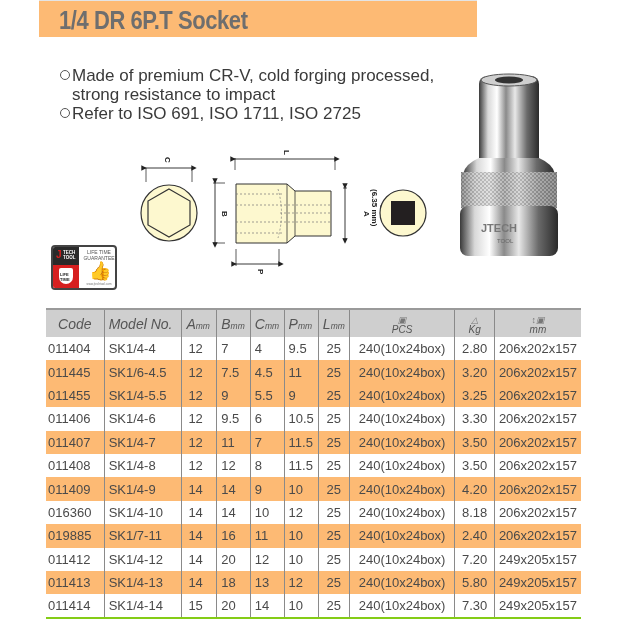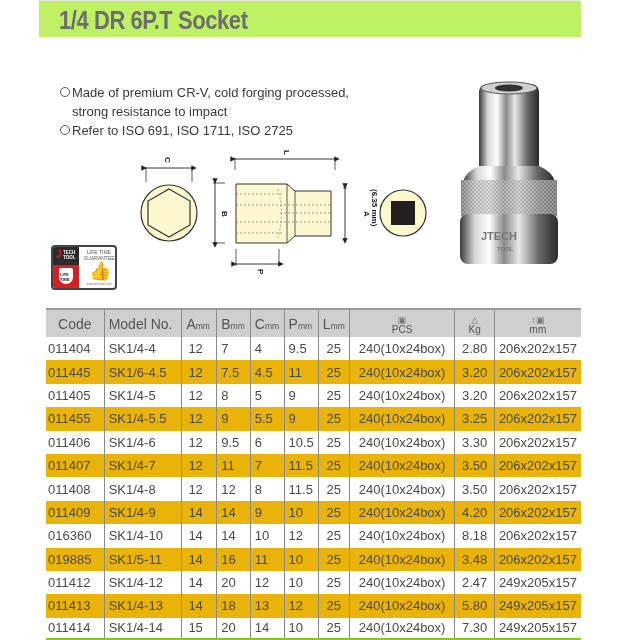--- a/index.html
+++ b/index.html
@@ -1,30 +1,30 @@
 <!DOCTYPE html>
 <html><head>
 <meta charset="utf-8">
 <style>
   * { box-sizing: border-box; margin: 0; padding: 0; }
   html, body { width: 640px; height: 640px; background: #ffffff; overflow: hidden; }
   body { position: relative; font-family: "Liberation Sans", sans-serif; color: #444; }
 
   .title-bar {
-    position: absolute; left: 39px; top: 0; width: 542px; height: 37px;
-    background: #bef264; border-top: 1px solid #e4e4e4;
+    position: absolute; left: 39px; top: 0; width: 438px; height: 37px;
+    background: #fdba74; border-top: 1px solid #e4e4e4;
   }
   .title-bar h1 {
     position: absolute; left: 20px; top: 5px;
     font-family: "Liberation Sans", sans-serif; font-weight: bold;
     font-size: 25px; letter-spacing: -0.5px; color: #6e6e6e;
     transform: scaleX(0.88); transform-origin: left center;
   }
 
-  .features { position: absolute; left: 60px; top: 66px; font-size: 13px; line-height: 19px; color: #3a3a3a; margin-top: 17px; }
+  .features { position: absolute; left: 60px; top: 66px; font-size: 17px; line-height: 19px; color: #3a3a3a; }
   .feature { position: relative; padding-left: 12px; }
   .feature .bullet {
     position: absolute; left: 0; top: 4px; width: 10px; height: 10px;
     border: 1px solid #555; border-radius: 50%;
   }
   .feature .line { display: block; }
 
   .diagram { position: absolute; left: 0; top: 0; width: 640px; height: 310px; pointer-events: none; }
   .diagram svg { position: absolute; left: 0; top: 0; }
 
@@ -37,41 +37,41 @@
   .badge .left .top .jlogo { position: absolute; left: 3px; top: 2px; font-size: 10px; font-weight: bold; color: #d61f1f; }
   .badge .left .top .tech { position: absolute; left: 10px; top: 3px; font-size: 4.5px; font-weight: bold; color: #fff; line-height: 5px; }
   .badge .left .bottom { position: absolute; left: 0; top: 18px; width: 26px; height: 23px; background: #d61f1f; }
   .badge .left .bottom .seal { position: absolute; left: 6px; top: 3px; width: 14px; height: 16px; background: #fff; border-radius: 2px 2px 7px 7px; }
   .badge .left .bottom .seal span { position: absolute; left: 1px; top: 4px; font-size: 4px; font-weight: bold; color: #222; }
   .badge .right { position: absolute; left: 26px; top: 0; width: 38px; height: 100%; }
   .badge .right .gt { position: absolute; left: 2px; top: 2px; width: 36px; font-size: 5px; line-height: 6px; text-align: center; color: #555; }
   .badge .right .thumb { position: absolute; left: 10px; top: 15px; font-size: 18px; line-height: 18px; color: #e8b57a; }
   .badge .right .url { position: absolute; left: 2px; top: 35px; width: 36px; font-size: 3px; text-align: center; color: #777; }
 
-  .product-photo { position: absolute; left: 455px; top: 80px; width: 110px; height: 190px; }
+  .product-photo { position: absolute; left: 455px; top: 72px; width: 110px; height: 190px; }
 
   table.spec {
     position: absolute; left: 46px; top: 308px; width: 535px;
     border-collapse: collapse; font-size: 13px; color: #4a4a4a;
   }
   table.spec th {
     background: #cfcfcf; font-weight: normal; color: #555; height: 28px;
     border-left: 1px solid #8a8a8a; border-top: 2px solid #9a9a9a;
-    text-align: left; padding: 0 4px; font-size: 14px; white-space: nowrap;
+    text-align: left; padding: 0 4px; font-size: 14px; white-space: nowrap; font-style: italic;
   }
   table.spec th:first-child { border-left: none; text-align: center; }
   table.spec th .sub { font-size: 8.5px; }
   table.spec th.icon-col { text-align: center; font-size: 10px; line-height: 10px; padding-top: 2px; }
   table.spec th.icon-col .ico { display: block; font-size: 9px; color: #777; height: 10px; }
   table.spec td {
     height: 23.4px; padding: 0 4px; border-left: 1px solid #8a8a8a; white-space: nowrap;
   }
   table.spec td:first-child { border-left: none; padding-left: 2px; }
-  table.spec tr.alt td { background: #eab308; }
-  table.spec tr:last-child td { border-bottom: 6px solid #84cc16; }
+  table.spec tr.alt td { background: #fdba74; }
+  table.spec tr:last-child td { border-bottom: 2px solid #84cc16; }
   table.spec td.c-a { padding-left: 6px; }
   table.spec td.c-l { text-align: center; }
   table.spec td.c-pcs, table.spec td.c-kg, table.spec td.c-mm { text-align: center; }
 </style>
 </head>
 <body>
 
 <div class="title-bar">
   <h1>1/4 DR 6P.T Socket</h1>
 </div>
@@ -246,32 +246,20 @@
         <td>SK1/6-4.5</td>
         <td class="c-a">12</td>
         <td>7.5</td>
         <td>4.5</td>
         <td>11</td>
         <td class="c-l">25</td>
         <td class="c-pcs">240(10x24box)</td>
         <td class="c-kg">3.20</td>
         <td class="c-mm">206x202x157</td>
       </tr>
-      <tr>
-        <td>011405</td>
-        <td>SK1/4-5</td>
-        <td class="c-a">12</td>
-        <td>8</td>
-        <td>5</td>
-        <td>9</td>
-        <td class="c-l">25</td>
-        <td class="c-pcs">240(10x24box)</td>
-        <td class="c-kg">3.20</td>
-        <td class="c-mm">206x202x157</td>
-      </tr>
       <tr class="alt">
         <td>011455</td>
         <td>SK1/4-5.5</td>
         <td class="c-a">12</td>
         <td>9</td>
         <td>5.5</td>
         <td>9</td>
         <td class="c-l">25</td>
         <td class="c-pcs">240(10x24box)</td>
         <td class="c-kg">3.25</td>
@@ -332,40 +320,40 @@
         <td>14</td>
         <td>10</td>
         <td>12</td>
         <td class="c-l">25</td>
         <td class="c-pcs">240(10x24box)</td>
         <td class="c-kg">8.18</td>
         <td class="c-mm">206x202x157</td>
       </tr>
       <tr class="alt">
         <td>019885</td>
-        <td>SK1/5-11</td>
+        <td>SK1/7-11</td>
         <td class="c-a">14</td>
         <td>16</td>
         <td>11</td>
         <td>10</td>
         <td class="c-l">25</td>
         <td class="c-pcs">240(10x24box)</td>
-        <td class="c-kg">3.48</td>
+        <td class="c-kg">2.40</td>
         <td class="c-mm">206x202x157</td>
       </tr>
       <tr>
         <td>011412</td>
         <td>SK1/4-12</td>
         <td class="c-a">14</td>
         <td>20</td>
         <td>12</td>
         <td>10</td>
         <td class="c-l">25</td>
         <td class="c-pcs">240(10x24box)</td>
-        <td class="c-kg">2.47</td>
+        <td class="c-kg">7.20</td>
         <td class="c-mm">249x205x157</td>
       </tr>
       <tr class="alt">
         <td>011413</td>
         <td>SK1/4-13</td>
         <td class="c-a">14</td>
         <td>18</td>
         <td>13</td>
         <td>12</td>
         <td class="c-l">25</td>

